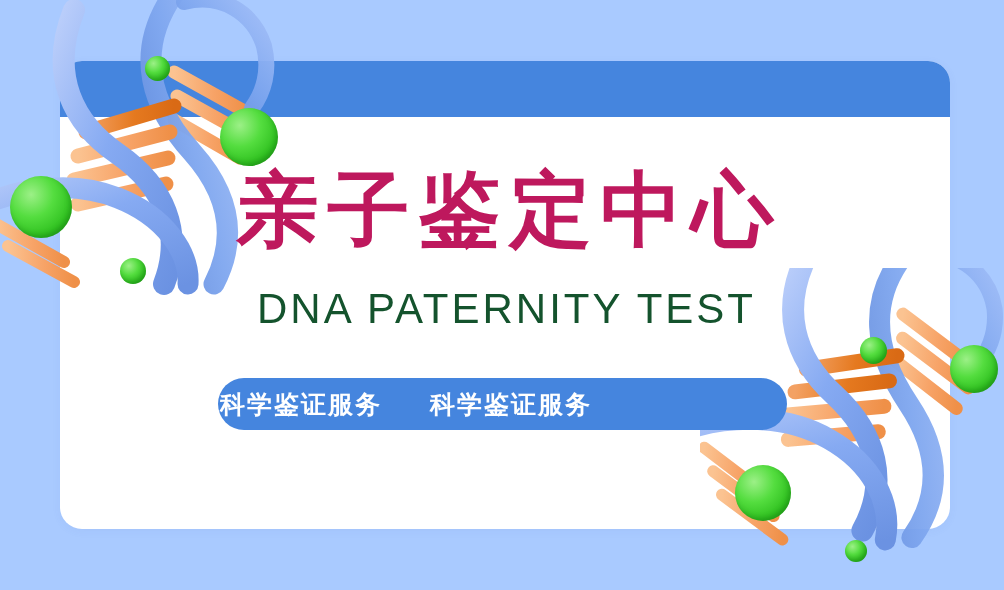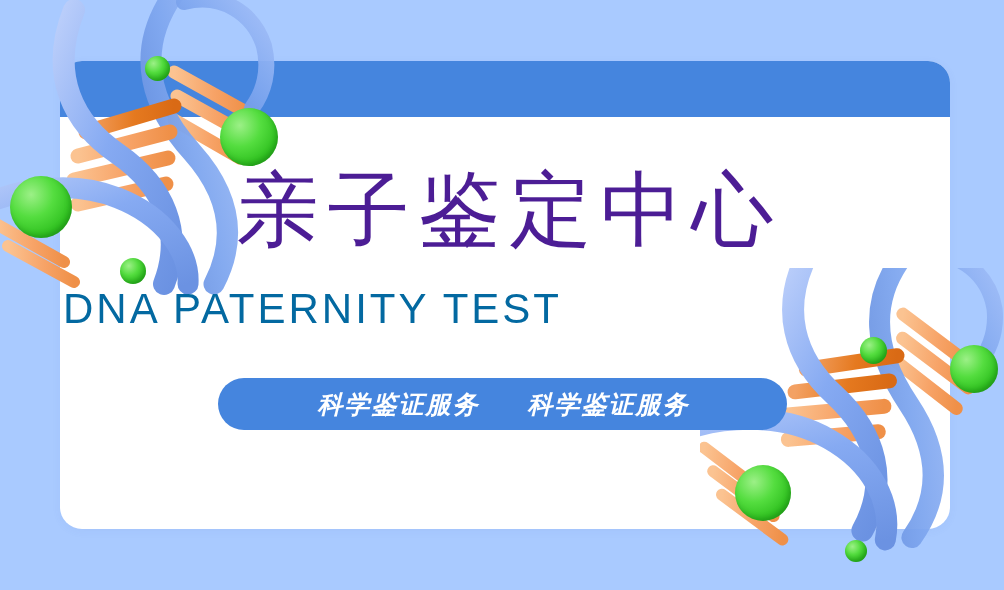--- a/index.html
+++ b/index.html
@@ -50,59 +50,58 @@
     width: 890px;
     height: 468px;
     pointer-events: none;
   }
   .title-cn {
     position: absolute;
     left: 0;
     top: 105px;
     width: 890px;
     text-align: center;
-    color: #4c1d95;
+    color: #be185d;
     font-size: 82px;
     line-height: 88px;
-    font-weight: 400;
+    font-weight: 700;
     letter-spacing: 9px;
     text-indent: 9px;
     white-space: nowrap;
     font-family: "DejaVu Sans", "Liberation Sans", sans-serif;
   }
   .title-en {
     position: absolute;
     left: 0;
     top: 225px;
     width: 890px;
-    color: #0369a1;
+    text-align: center;
+    color: #14532d;
     font-size: 42px;
     line-height: 46px;
     font-weight: 300;
     letter-spacing: 3px;
     text-indent: 3px;
     white-space: nowrap;
     font-family: "Liberation Sans", "DejaVu Sans", sans-serif;
   }
 
   
   .pill {
     position: absolute;
     left: 158px;
     top: 317px;
     width: 569px;
     height: 52px;
     background: #4585de;
     border-radius: 26px;
     display: flex;
     align-items: center;
-    justify-content: center;
     gap: 46px;
     pointer-events: auto;
-    font-style: italic;
   }
   .pill-text {
     color: #ffffff;
     font-size: 25px;
     font-weight: 700;
     letter-spacing: 2px;
     text-indent: 2px;
     white-space: nowrap;
     font-family: "DejaVu Sans", "Liberation Sans", sans-serif;
   }

